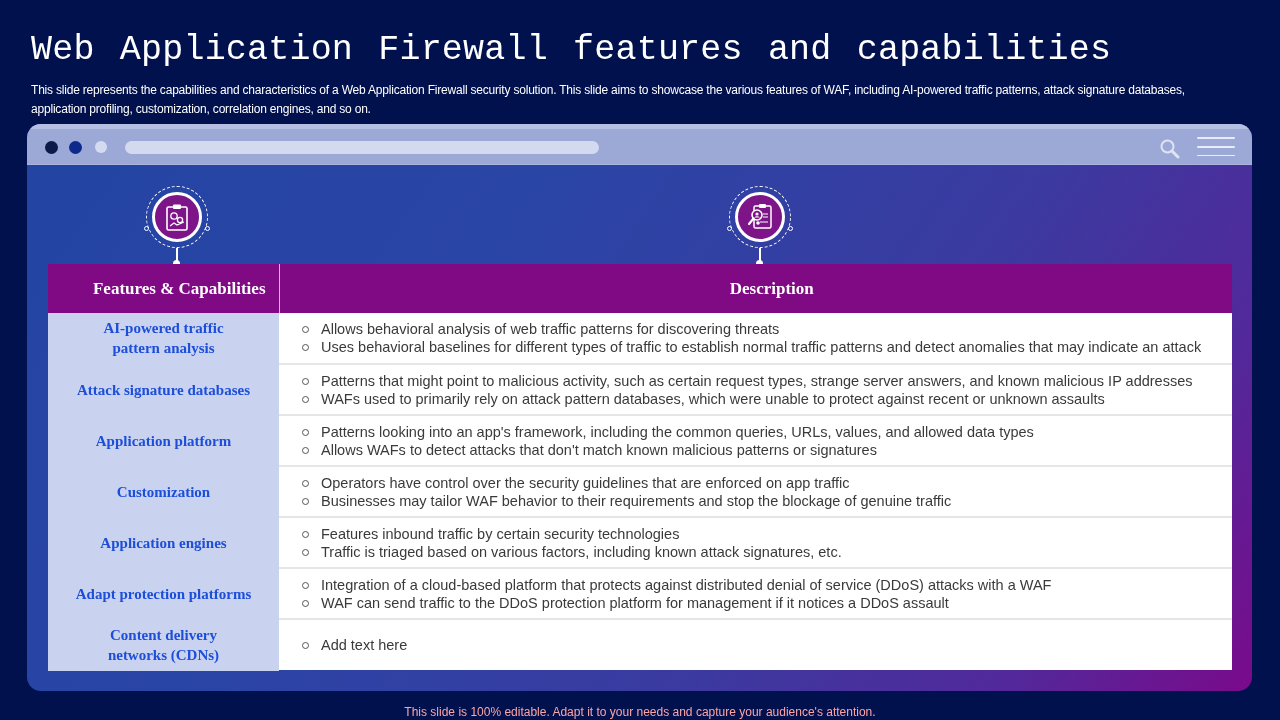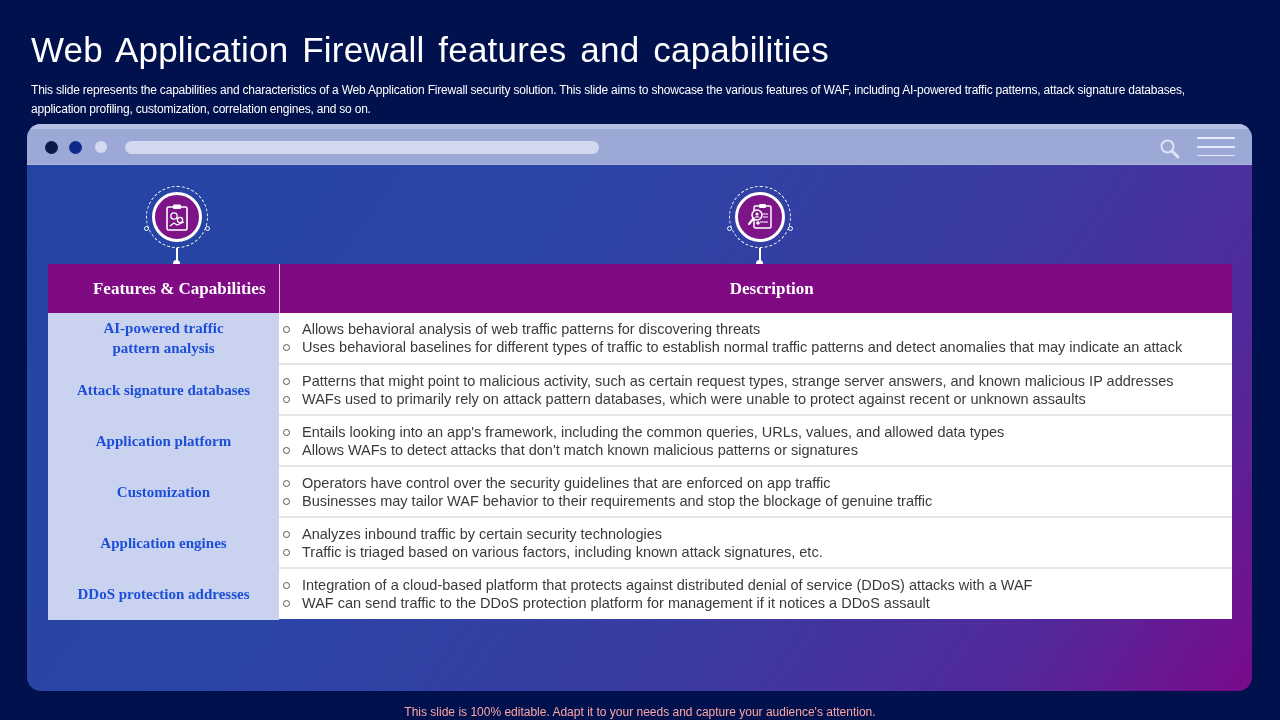--- a/index.html
+++ b/index.html
@@ -5,21 +5,21 @@
   * { box-sizing: border-box; margin: 0; padding: 0; }
   html, body { width: 1280px; height: 720px; overflow: hidden; }
   body {
     background: #01114e;
     font-family: "Liberation Sans", sans-serif;
     position: relative;
     color: #fff;
   }
   .title {
     position: absolute; left: 31px; top: 30px;
-    font-family: Liberation Sans, sans-serif;
+    font-family: Liberation Mono, monospace;
     font-size: 35px; color: #ffffff; letter-spacing: 0.2px;
     word-spacing: 4px;
   }
   .subtitle {
     position: absolute; left: 31px; top: 81px; width: 1200px;
     font-size: 12px; line-height: 19px; color: #ffffff;
     letter-spacing: -0.2px;
   }
   .window {
     position: absolute; left: 27px; top: 124px; width: 1225px; height: 567px;
@@ -83,21 +83,21 @@
   table.grid th.col1 { width: 231px; border-right: 1px solid #d7b6dc; }
   table.grid td.feat {
     background: #c9d3f0; color: #1d4ed8;
     font-family: "Liberation Serif", serif; font-weight: bold; font-size: 15px;
     text-align: center; line-height: 20px; height: 51px;
     border-bottom: 1px solid #c9d3f0;
   }
   table.grid td.desc {
     background: #ffffff; color: #3a3a3a;
     font-size: 14.5px; line-height: 18px;
-    padding-left: 4px;
+    padding-left: 23px;
     border-bottom: 2px solid #e6e6e6;
     height: 51px;
   }
   table.grid tr:last-child td.desc { border-bottom: none; }
   .bullet { display: flex; align-items: baseline; }
   .bullet .mark {
     display: inline-block; width: 7px; height: 7px; border: 1px solid #555; border-radius: 50%;
     margin-right: 12px; flex-shrink: 0; position: relative; top: -1px;
   }
   .footer {
@@ -207,21 +207,21 @@
             </div>
         </td>
       </tr>
       <tr>
         <td class="feat">
             <div>Application  platform</div>
           </td>
         <td class="desc">
           <div class="bullet">
               <span class="mark"></span>
-              <span>Entails looking into an app's framework, including the common queries, URLs, values, and allowed data types</span>
+              <span>Patterns looking into an app's framework, including the common queries, URLs, values, and allowed data types</span>
             </div>
           <div class="bullet">
               <span class="mark"></span>
               <span>Allows WAFs to detect attacks that don't match known malicious patterns or signatures</span>
             </div>
         </td>
       </tr>
       <tr>
         <td class="feat">
             <div>Customization</div>
@@ -237,40 +237,51 @@
             </div>
         </td>
       </tr>
       <tr>
         <td class="feat">
             <div>Application  engines</div>
           </td>
         <td class="desc">
           <div class="bullet">
               <span class="mark"></span>
-              <span>Analyzes inbound traffic by certain security technologies</span>
+              <span>Features inbound traffic by certain security technologies</span>
             </div>
           <div class="bullet">
               <span class="mark"></span>
               <span>Traffic is triaged based on various factors, including known attack signatures, etc.</span>
             </div>
         </td>
       </tr>
       <tr>
         <td class="feat">
-            <div>DDoS protection  addresses</div>
+            <div>Adapt protection  platforms</div>
           </td>
         <td class="desc">
           <div class="bullet">
               <span class="mark"></span>
               <span>Integration of a cloud-based platform that protects against distributed denial of service (DDoS) attacks with a WAF</span>
             </div>
           <div class="bullet">
               <span class="mark"></span>
               <span>WAF can send traffic to the DDoS protection platform for management if it notices a DDoS assault</span>
+            </div>
+        </td>
+      </tr>
+      <tr>
+        <td class="feat">
+            <div style="width:130px;margin:0 auto;">Content  delivery networks (CDNs)</div>
+          </td>
+        <td class="desc">
+          <div class="bullet">
+              <span class="mark"></span>
+              <span>Add text here</span>
             </div>
         </td>
       </tr>
     </tbody>
   </table>
 </div>
 
 <div class="footer">This slide is 100% editable. Adapt it to your needs and capture your audience's attention.</div>
 
 </body></html>

